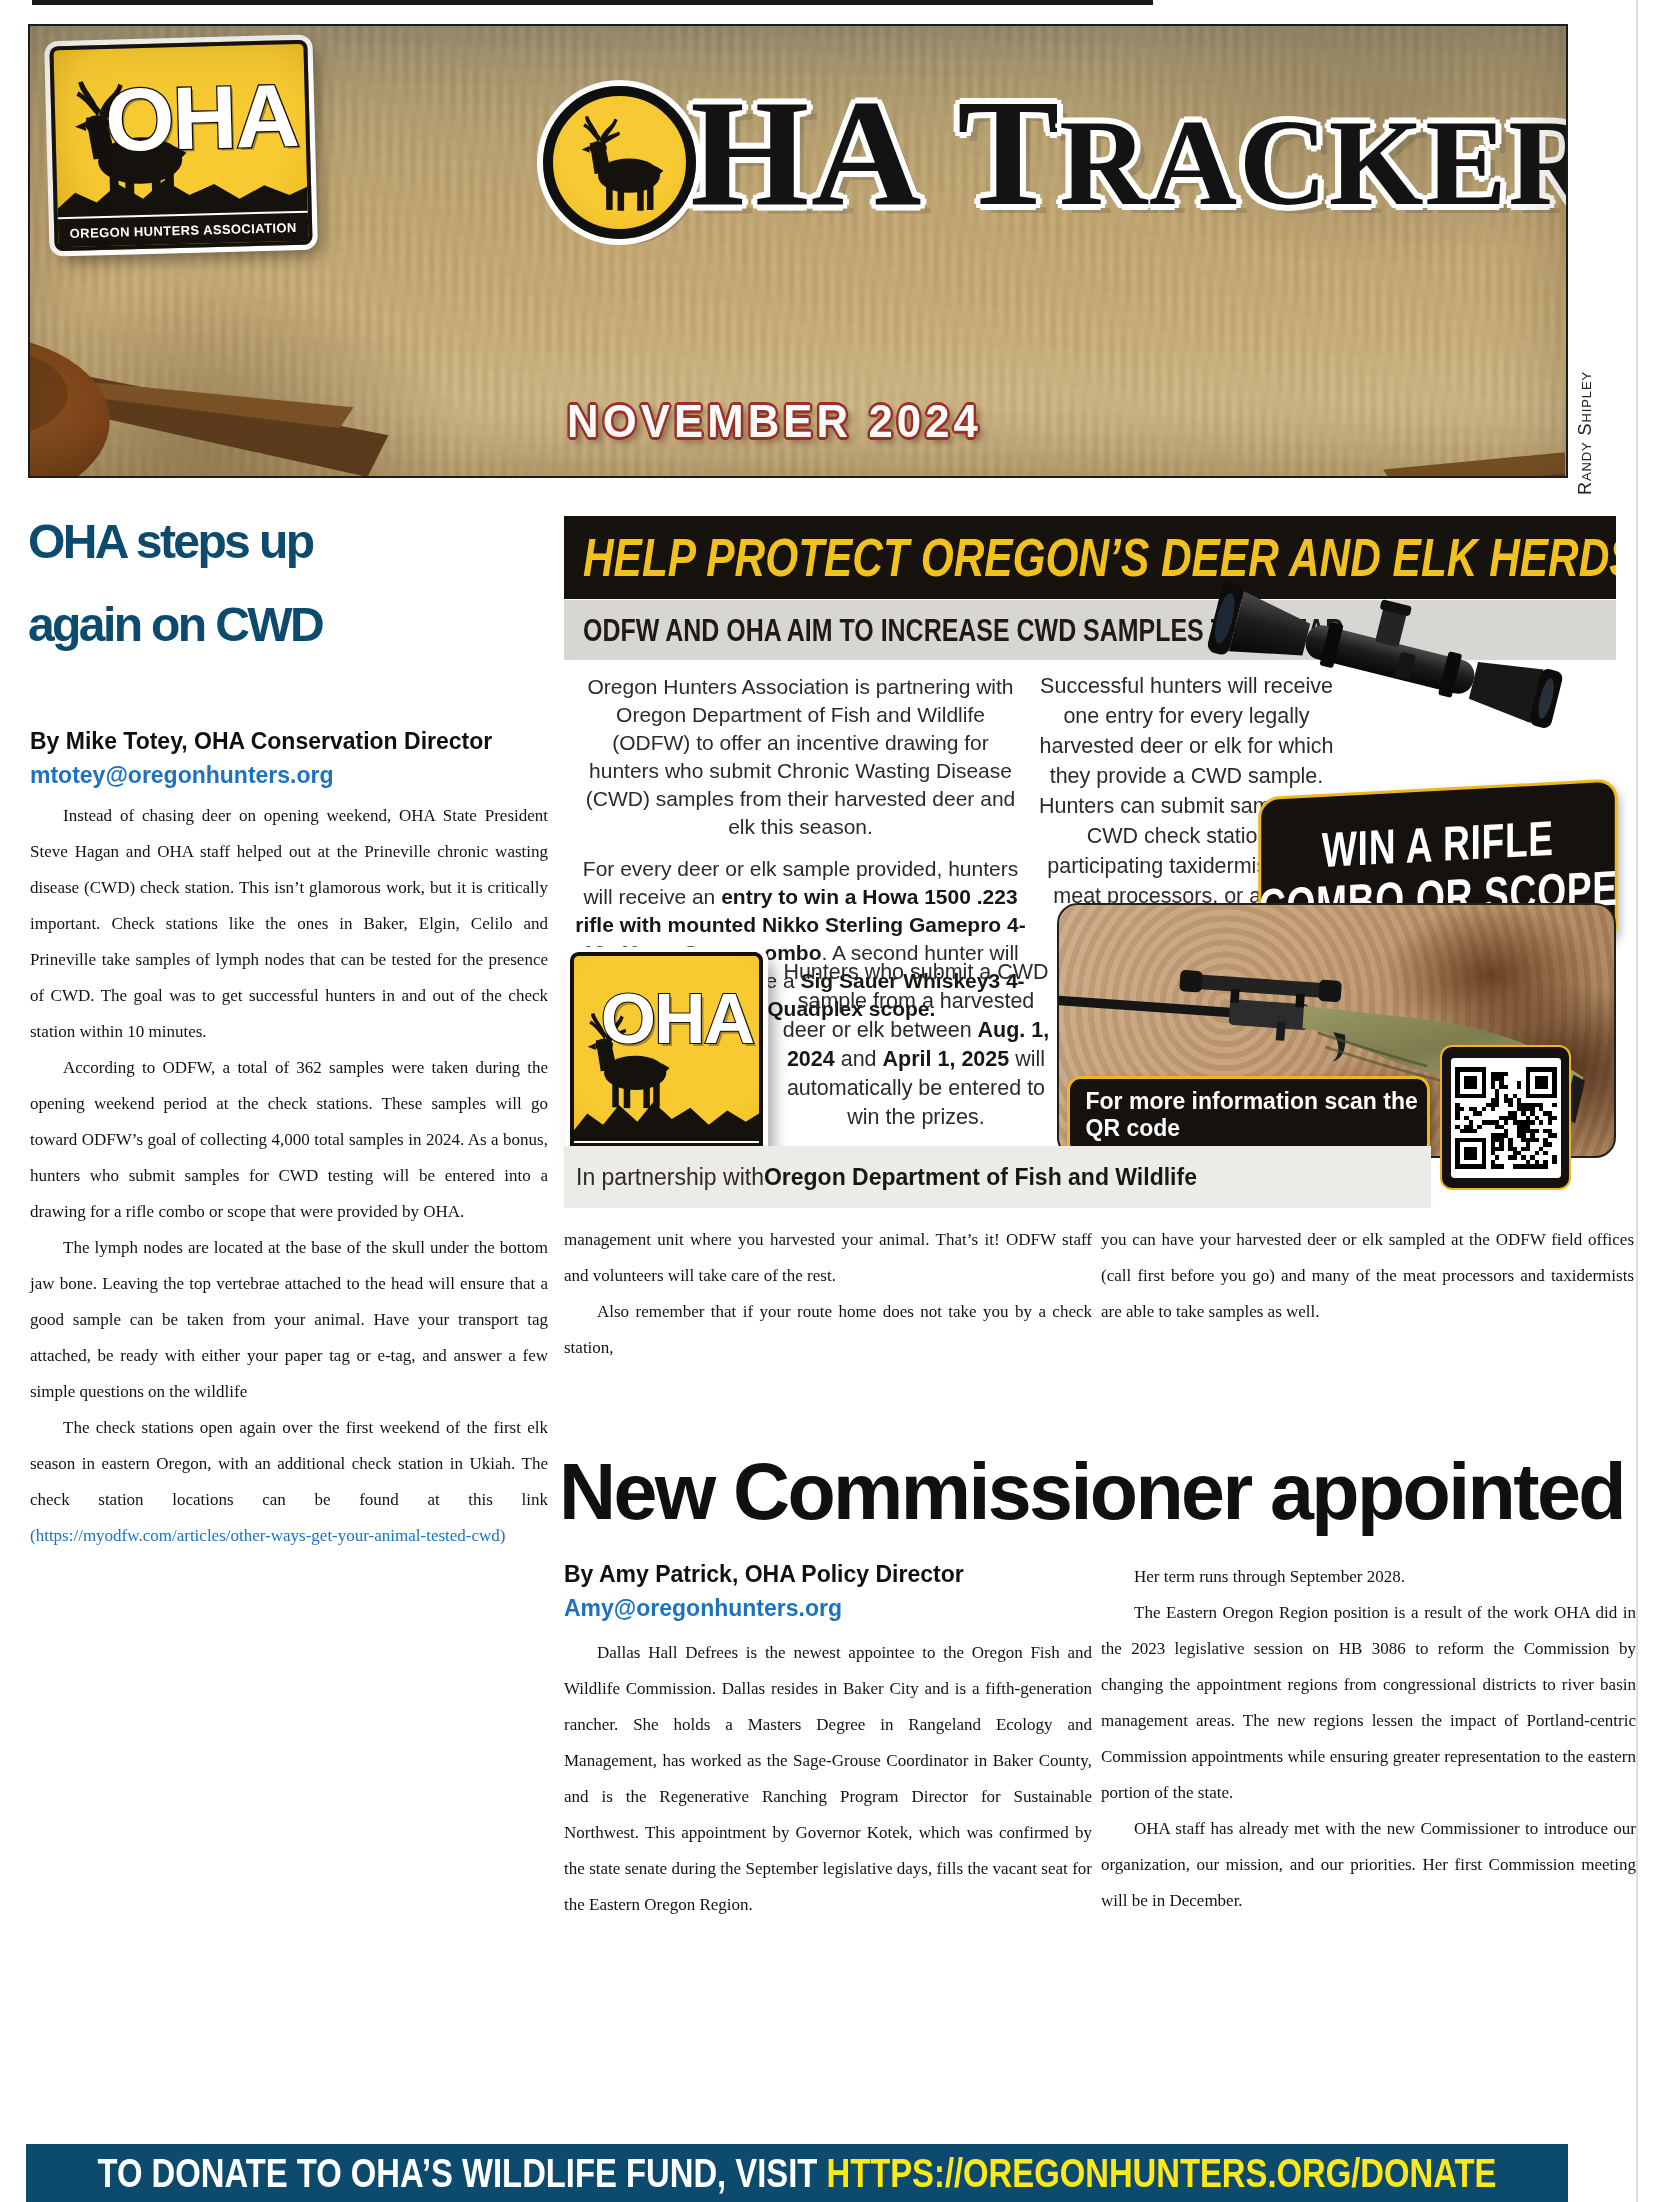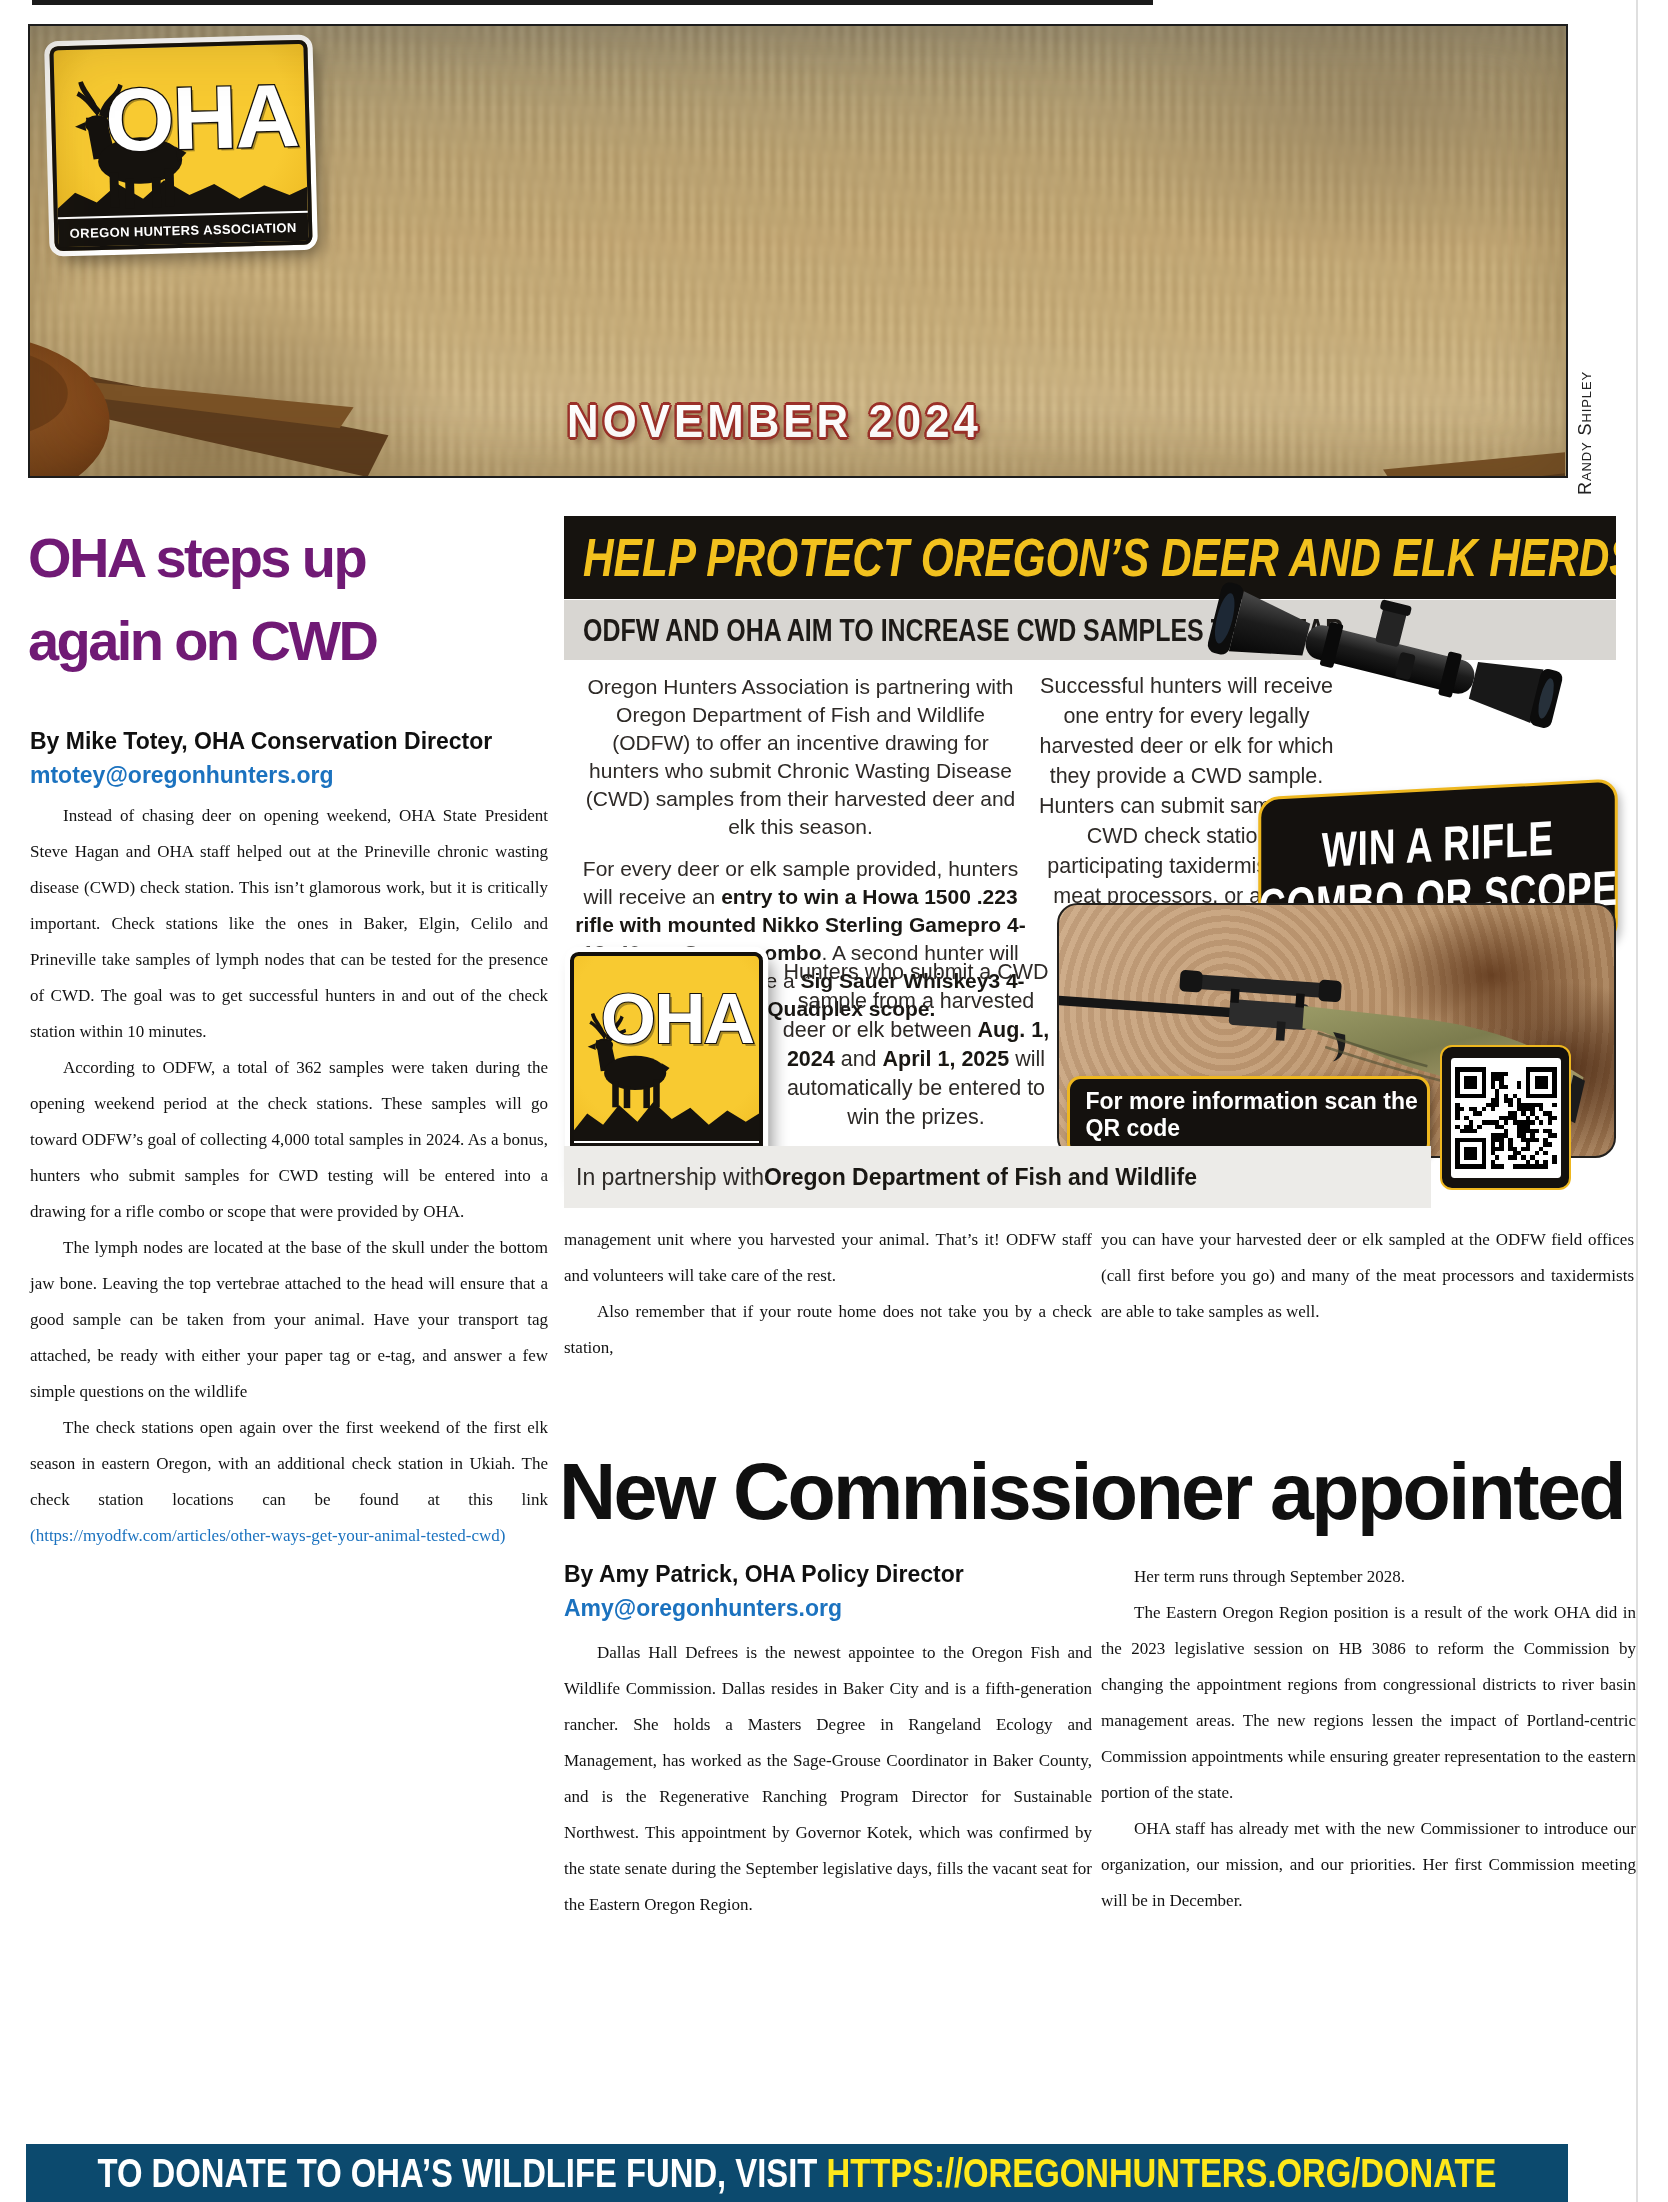--- a/index.html
+++ b/index.html
@@ -54,22 +54,22 @@
   .t-rest{font-size:122px;letter-spacing:1.7px;}
 
   .issue{left:537px;top:368px;color:#fff;font-family:"Liberation Sans",sans-serif;font-weight:800;font-size:46px;
     letter-spacing:4.3px;transform:scaleX(.95);transform-origin:left;
     text-shadow:2.6px 0 #9c312a,-2.6px 0 #9c312a,0 2.6px #9c312a,0 -2.6px #9c312a,1.7px 1.7px #9c312a,-1.7px 1.7px #9c312a,1.7px -1.7px #9c312a,-1.7px -1.7px #9c312a,5.2px 5.2px 6.9px rgba(70,25,12,.45);}
 
   .photo-credit{left:1575px;top:332px;height:163px;writing-mode:vertical-rl;transform:rotate(180deg);
     font-family:"Liberation Sans",sans-serif;font-size:18px;color:#222;letter-spacing:0.9px;font-variant:small-caps;}
 
   
-  .h1-left{left:28px;top:516px;width:529px;font-family:"Liberation Sans",sans-serif;font-weight:800;
-    font-size:56px;line-height:83px;letter-spacing:-2.6px;color:#701a75;}
+  .h1-left{left:28px;top:500px;width:529px;font-family:"Liberation Sans",sans-serif;font-weight:800;
+    font-size:48px;line-height:83px;letter-spacing:-2.6px;color:#0c4a6e;}
   .byline{font-family:"Liberation Sans",sans-serif;font-weight:700;font-size:23px;color:#101010;}
   .email{font-family:"Liberation Sans",sans-serif;font-weight:700;font-size:23px;color:#1b72bf;text-decoration:none;}
   .byline-1{left:30px;top:728px;}
   .email-1{left:30px;top:762px;}
   .serif-body{font-size:17px;line-height:36px;text-align:justify;color:#121212;}
   .serif-body p{margin:0;}
   .serif-body p.ind{text-indent:33px;}
   .body-left{left:30px;top:798px;width:518px;}
   .blue-link{color:#1b72bf;text-decoration:none;}
 
@@ -194,20 +194,30 @@
       <svg class="badge-mtn" viewBox="0 0 140 40" preserveAspectRatio="none">
         <path d="M0 30 L10 18 L22 26 L34 12 L48 24 L60 10 L74 22 L88 14 L102 26 L116 16 L130 24 L140 18 L140 40 L0 40 Z" fill="#15120e"></path>
       </svg>
       <svg class="badge-deer" viewBox="0 0 140 120">
           <use href="#deer"></use>
         </svg>
       <div class="badge-oha">OHA</div>
       <div class="badge-org">OREGON HUNTERS ASSOCIATION</div>
     </div>
 
+    <div class="abs masthead">
+      <div class="title-o">
+        <svg viewBox="0 0 140 120">
+            <use href="#deer"></use>
+          </svg>
+      </div>
+      <span class="title-word t-ha">HA</span>
+      <span class="title-word t-t">T</span>
+      <span class="title-word t-rest">RACKER</span>
+    </div>
 
     <div class="abs issue">NOVEMBER 2024</div>
   </div>
   <div class="abs photo-credit">Randy Shipley</div>
 
   <h1 class="abs h1-left" style="margin:0">
     <span style="display:block">OHA steps up</span>
     <span style="display:block">again on CWD</span>
   </h1>
   <div class="abs byline byline-1">By Mike Totey, OHA Conservation Director</div>

